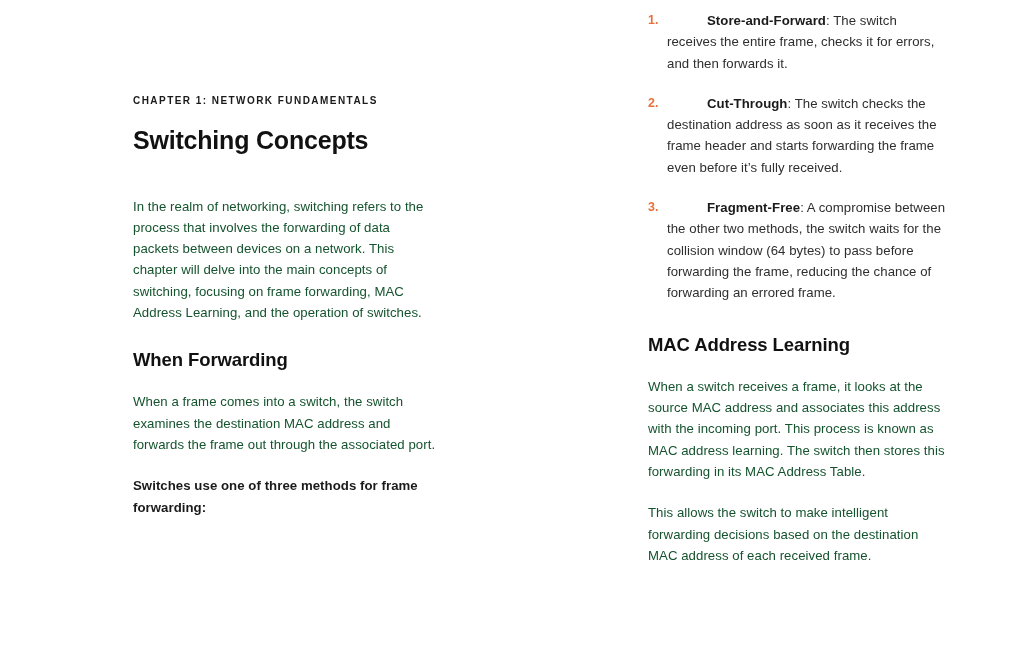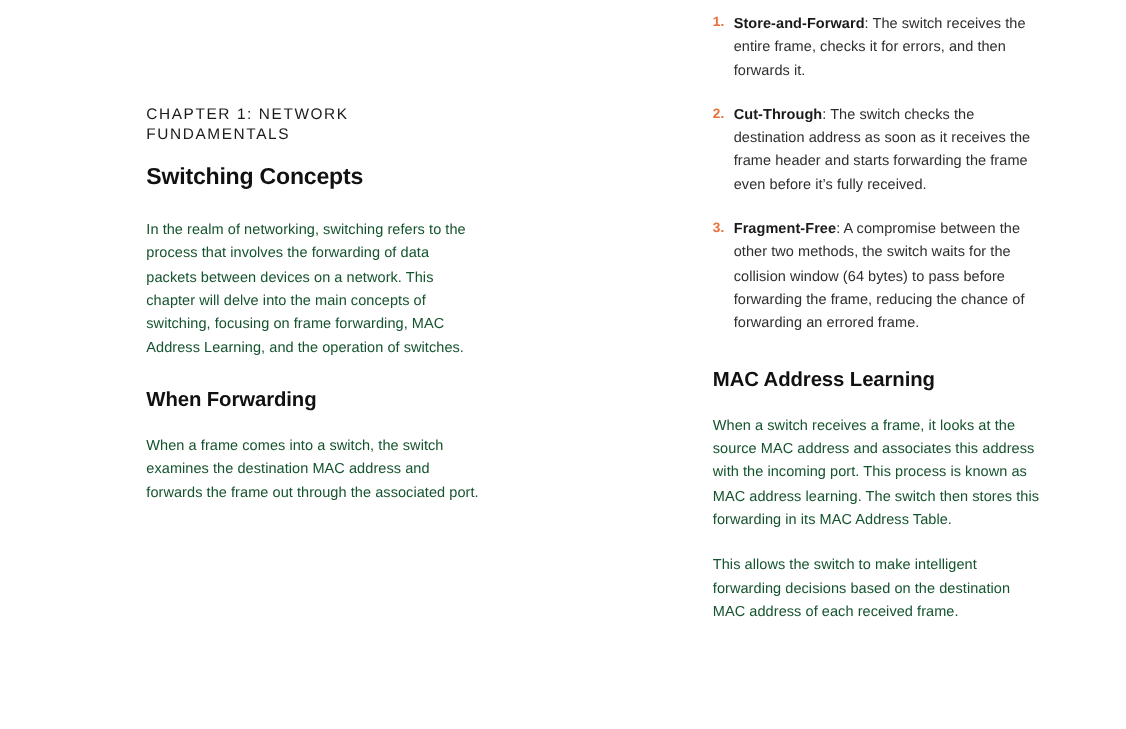--- a/index.html
+++ b/index.html
@@ -35,35 +35,35 @@
     padding-top: 94px;
   }
   .col-right {
     left: 648px;
     width: 302px;
     padding-top: 10px;
   }
 
   
   .eyebrow {
-    font-size: 14px;
-    font-weight: 400;
+    font-size: 10px;
+    font-weight: 700;
     letter-spacing: 1.45px;
     text-transform: uppercase;
     color: #1a1a1a;
     margin: 0 0 19px 0;
     line-height: 1.3;
   }
 
   h1.doc-title {
-    font-size: 21px;
+    font-size: 25px;
     font-weight: 700;
     letter-spacing: -0.2px;
     color: #111111;
-    margin: 0 0 24px 0;
+    margin: 0 0 40px 0;
     line-height: 1.18;
   }
 
   h2.section-title {
     font-size: 18.5px;
     font-weight: 700;
     letter-spacing: -0.1px;
     color: #111111;
     margin: 0 0 20px 0;
     line-height: 1.2;
@@ -107,40 +107,42 @@
     left: 0;
     top: 0;
     font-size: 12.4px;
     font-weight: 700;
     color: #e8703a;
     line-height: 21.3px;
   }
   .li-term {
     font-weight: 700;
     color: #1a1a1a;
+    margin-left: 40px;
   }
 </style>
 </head>
 <body>
 
 <div class="page">
 
   <div class="col col-left">
 
     <div class="eyebrow">CHAPTER 1: NETWORK FUNDAMENTALS</div>
 
     <h1 class="doc-title">Switching Concepts</h1>
 
     <p class="body">In the realm of networking, switching refers to the process that involves the forwarding of data packets between devices on a network. This chapter will delve into the main concepts of switching, focusing on frame forwarding, MAC Address Learning, and the operation of switches.</p>
 
     <h2 class="section-title">When Forwarding</h2>
 
 
     <p class="body">When a frame comes into a switch, the switch examines the destination MAC address and forwards the frame out through the associated port.</p>
 
+    <p class="body lead-bold">Switches use one of three methods for frame forwarding:</p>
   </div>
 
   <div class="col col-right">
 
     <ol class="method-list">
 
       <li>
         <span class="li-marker">1.</span><span class="li-term">Store-and-Forward</span><span>: The switch receives the entire frame, checks it for errors, and then forwards it.</span>
       </li>
 

